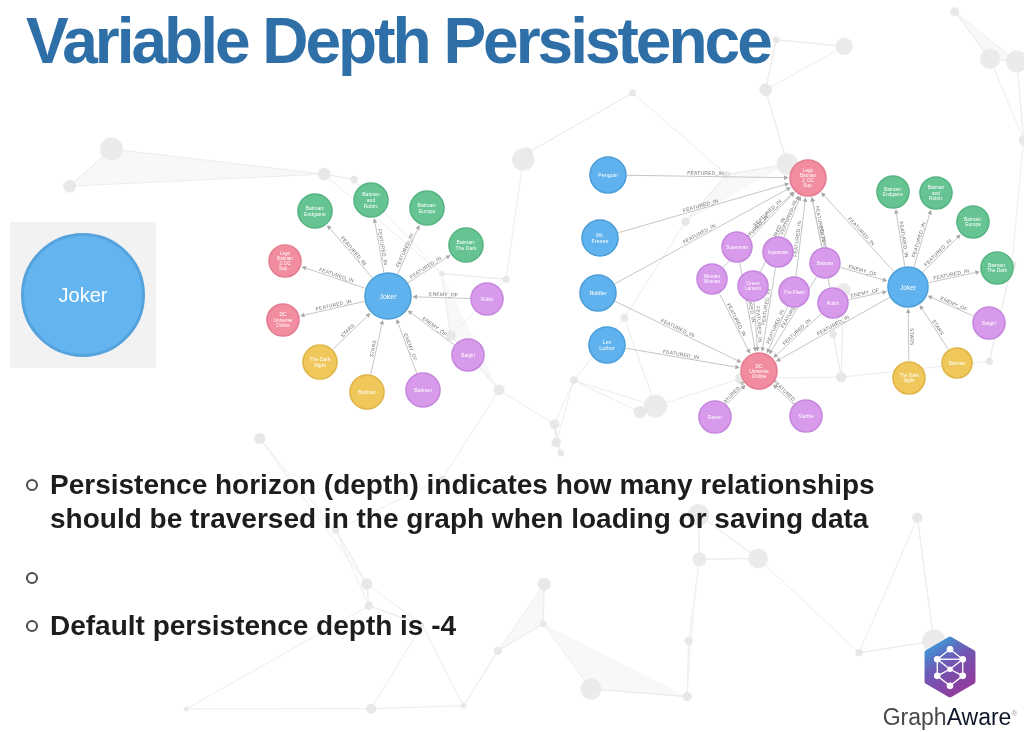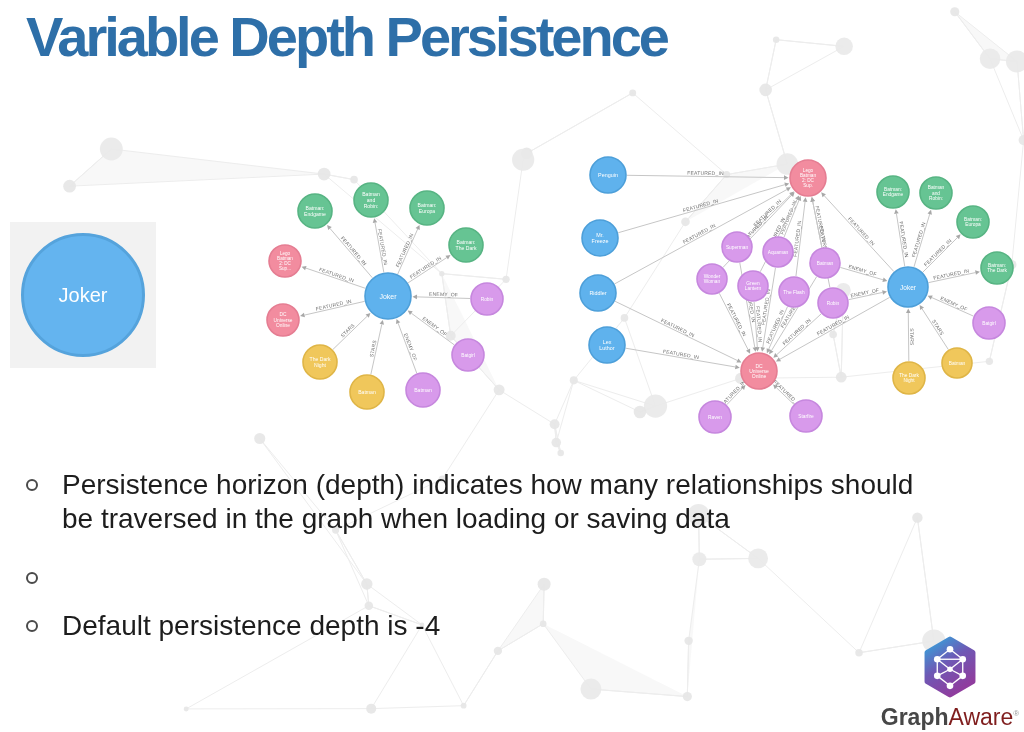--- a/index.html
+++ b/index.html
@@ -5,50 +5,50 @@
   html,body{margin:0;padding:0;background:#ffffff;}
   #slide{
     position:relative;width:1024px;height:732px;overflow:hidden;
     background:#ffffff;font-family:"Liberation Sans",sans-serif;
   }
   #mesh-svg,#graph-svg{position:absolute;left:0;top:0;}
   #graph-svg{z-index:2;}
   #mesh-svg{z-index:0;}
   .title{
     position:absolute;left:26px;top:4px;z-index:3;margin:0;
-    font-size:56px;font-weight:bold;letter-spacing:-3px;color:#2E6FA8;
+    font-size:64px;font-weight:bold;letter-spacing:-3px;color:#2E6FA8;
   }
   .joker-panel{
     position:absolute;left:10px;top:222px;width:146px;height:146px;
     background:#f2f2f2;z-index:2;display:flex;align-items:center;justify-content:center;
   }
   .joker-big{
     width:118px;height:118px;border-radius:50%;
     background:#64B4EF;border:3px solid #55A3DC;
     display:flex;align-items:center;justify-content:center;
     color:#ffffff;font-size:20px;
   }
   .bullets{
     position:absolute;left:26px;top:468px;width:930px;z-index:3;
     list-style:none;margin:0;padding:0;
   }
-  .bullets li{display:flex;gap:24px;margin-bottom:25px;}
+  .bullets li{display:flex;gap:12px;margin-bottom:25px;font-weight:bold;}
   .bullet-marker{
     flex:0 0 auto;width:8px;height:8px;border:2px solid #4a4a4a;border-radius:50%;
     margin-top:11px;background:transparent;
   }
   .bullet-text{
     font-size:28px;color:#1d1d1d;line-height:1.22;max-width:880px;
   }
   .logo{
     position:absolute;left:876px;top:636px;width:148px;z-index:3;text-align:center;
   }
   .logo-text{font-size:23px;margin-top:2px;}
-  .logo-graph{font-weight:bold;color:#474747;}
-  .logo-aware{font-weight:normal;color:#7f1d1d;}
+  .logo-graph{font-weight:normal;color:#474747;}
+  .logo-aware{font-weight:normal;color:#0f172a;}
   .logo-reg{font-size:8px;color:#9a9a9a;vertical-align:super;}
 </style>
 </head>
 <body>
 
 <div id="slide">
   <svg id="mesh-svg" width="1024" height="732">
       <g>
         <polygon points="590.9391272024611,689.0758423274383 543.2076599597931,623.7245174841955 687.3256985585349,696.5652565453202" fill="#f6f6f6" opacity="0.8"></polygon>
         <polygon points="954.7730586743754,11.722861167043447 990.0332356130887,58.800830910913646 1017.031222640063,61.49326228257269" fill="#f6f6f6" opacity="0.8"></polygon>

